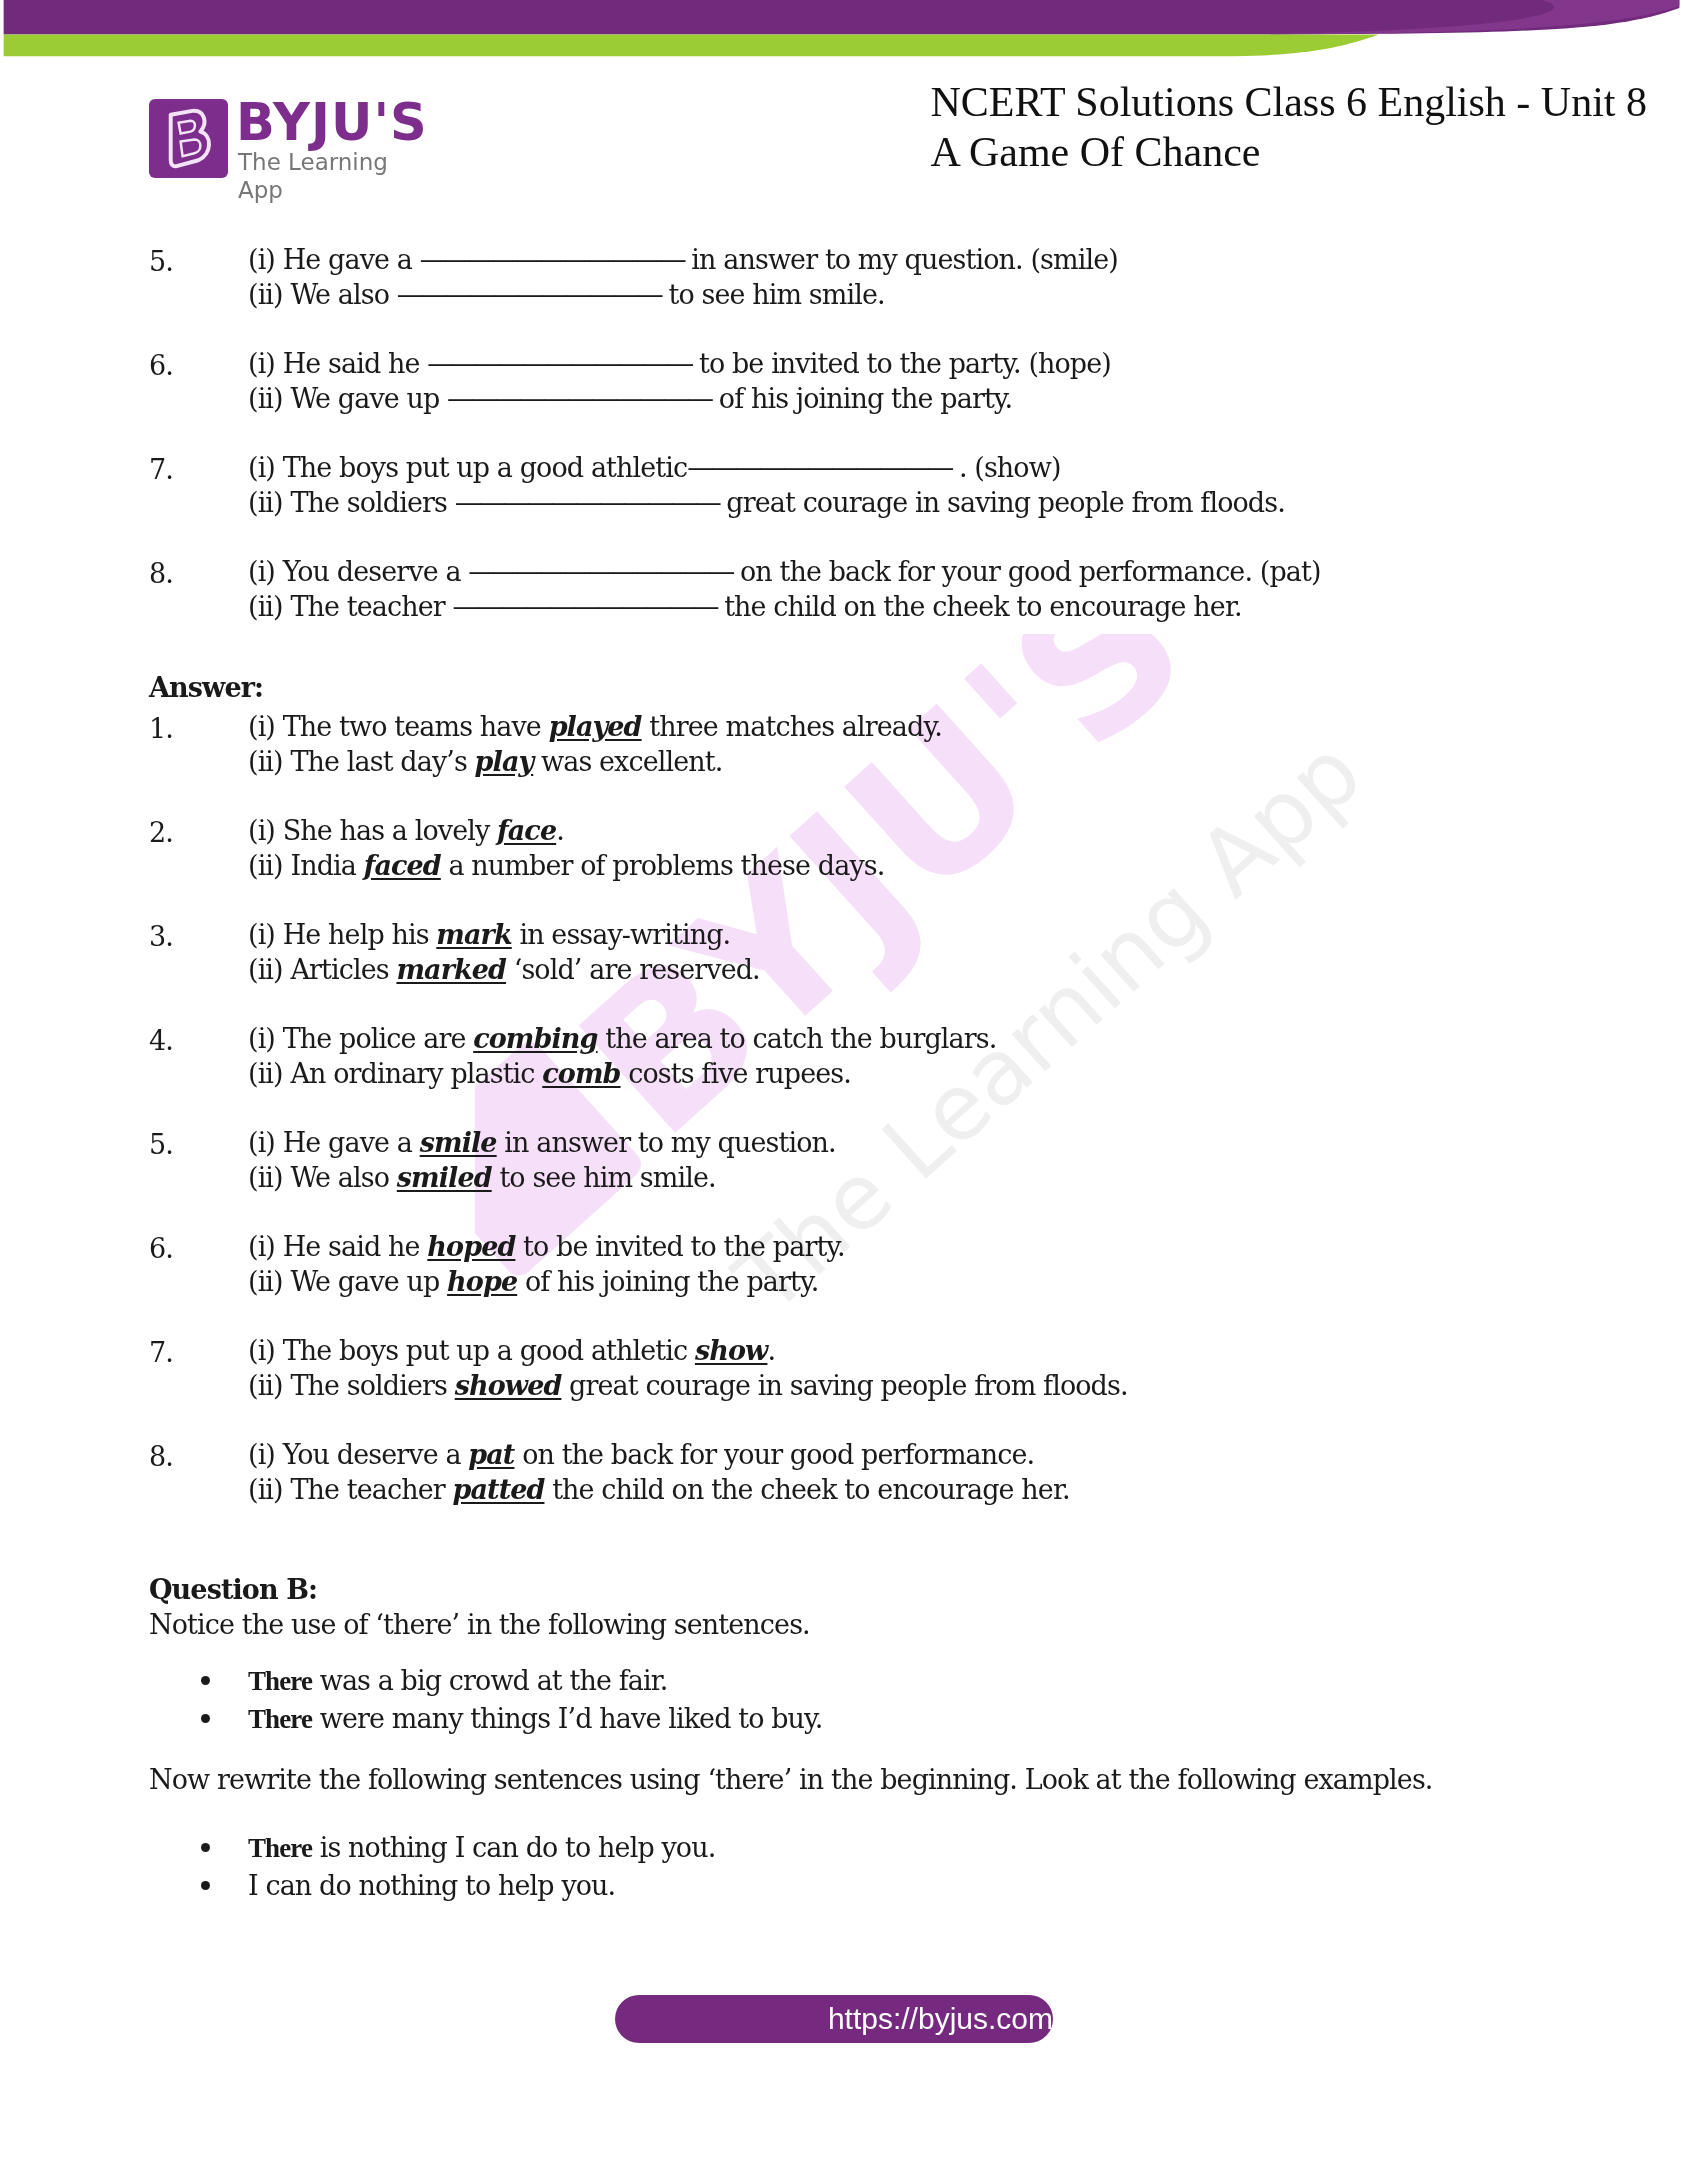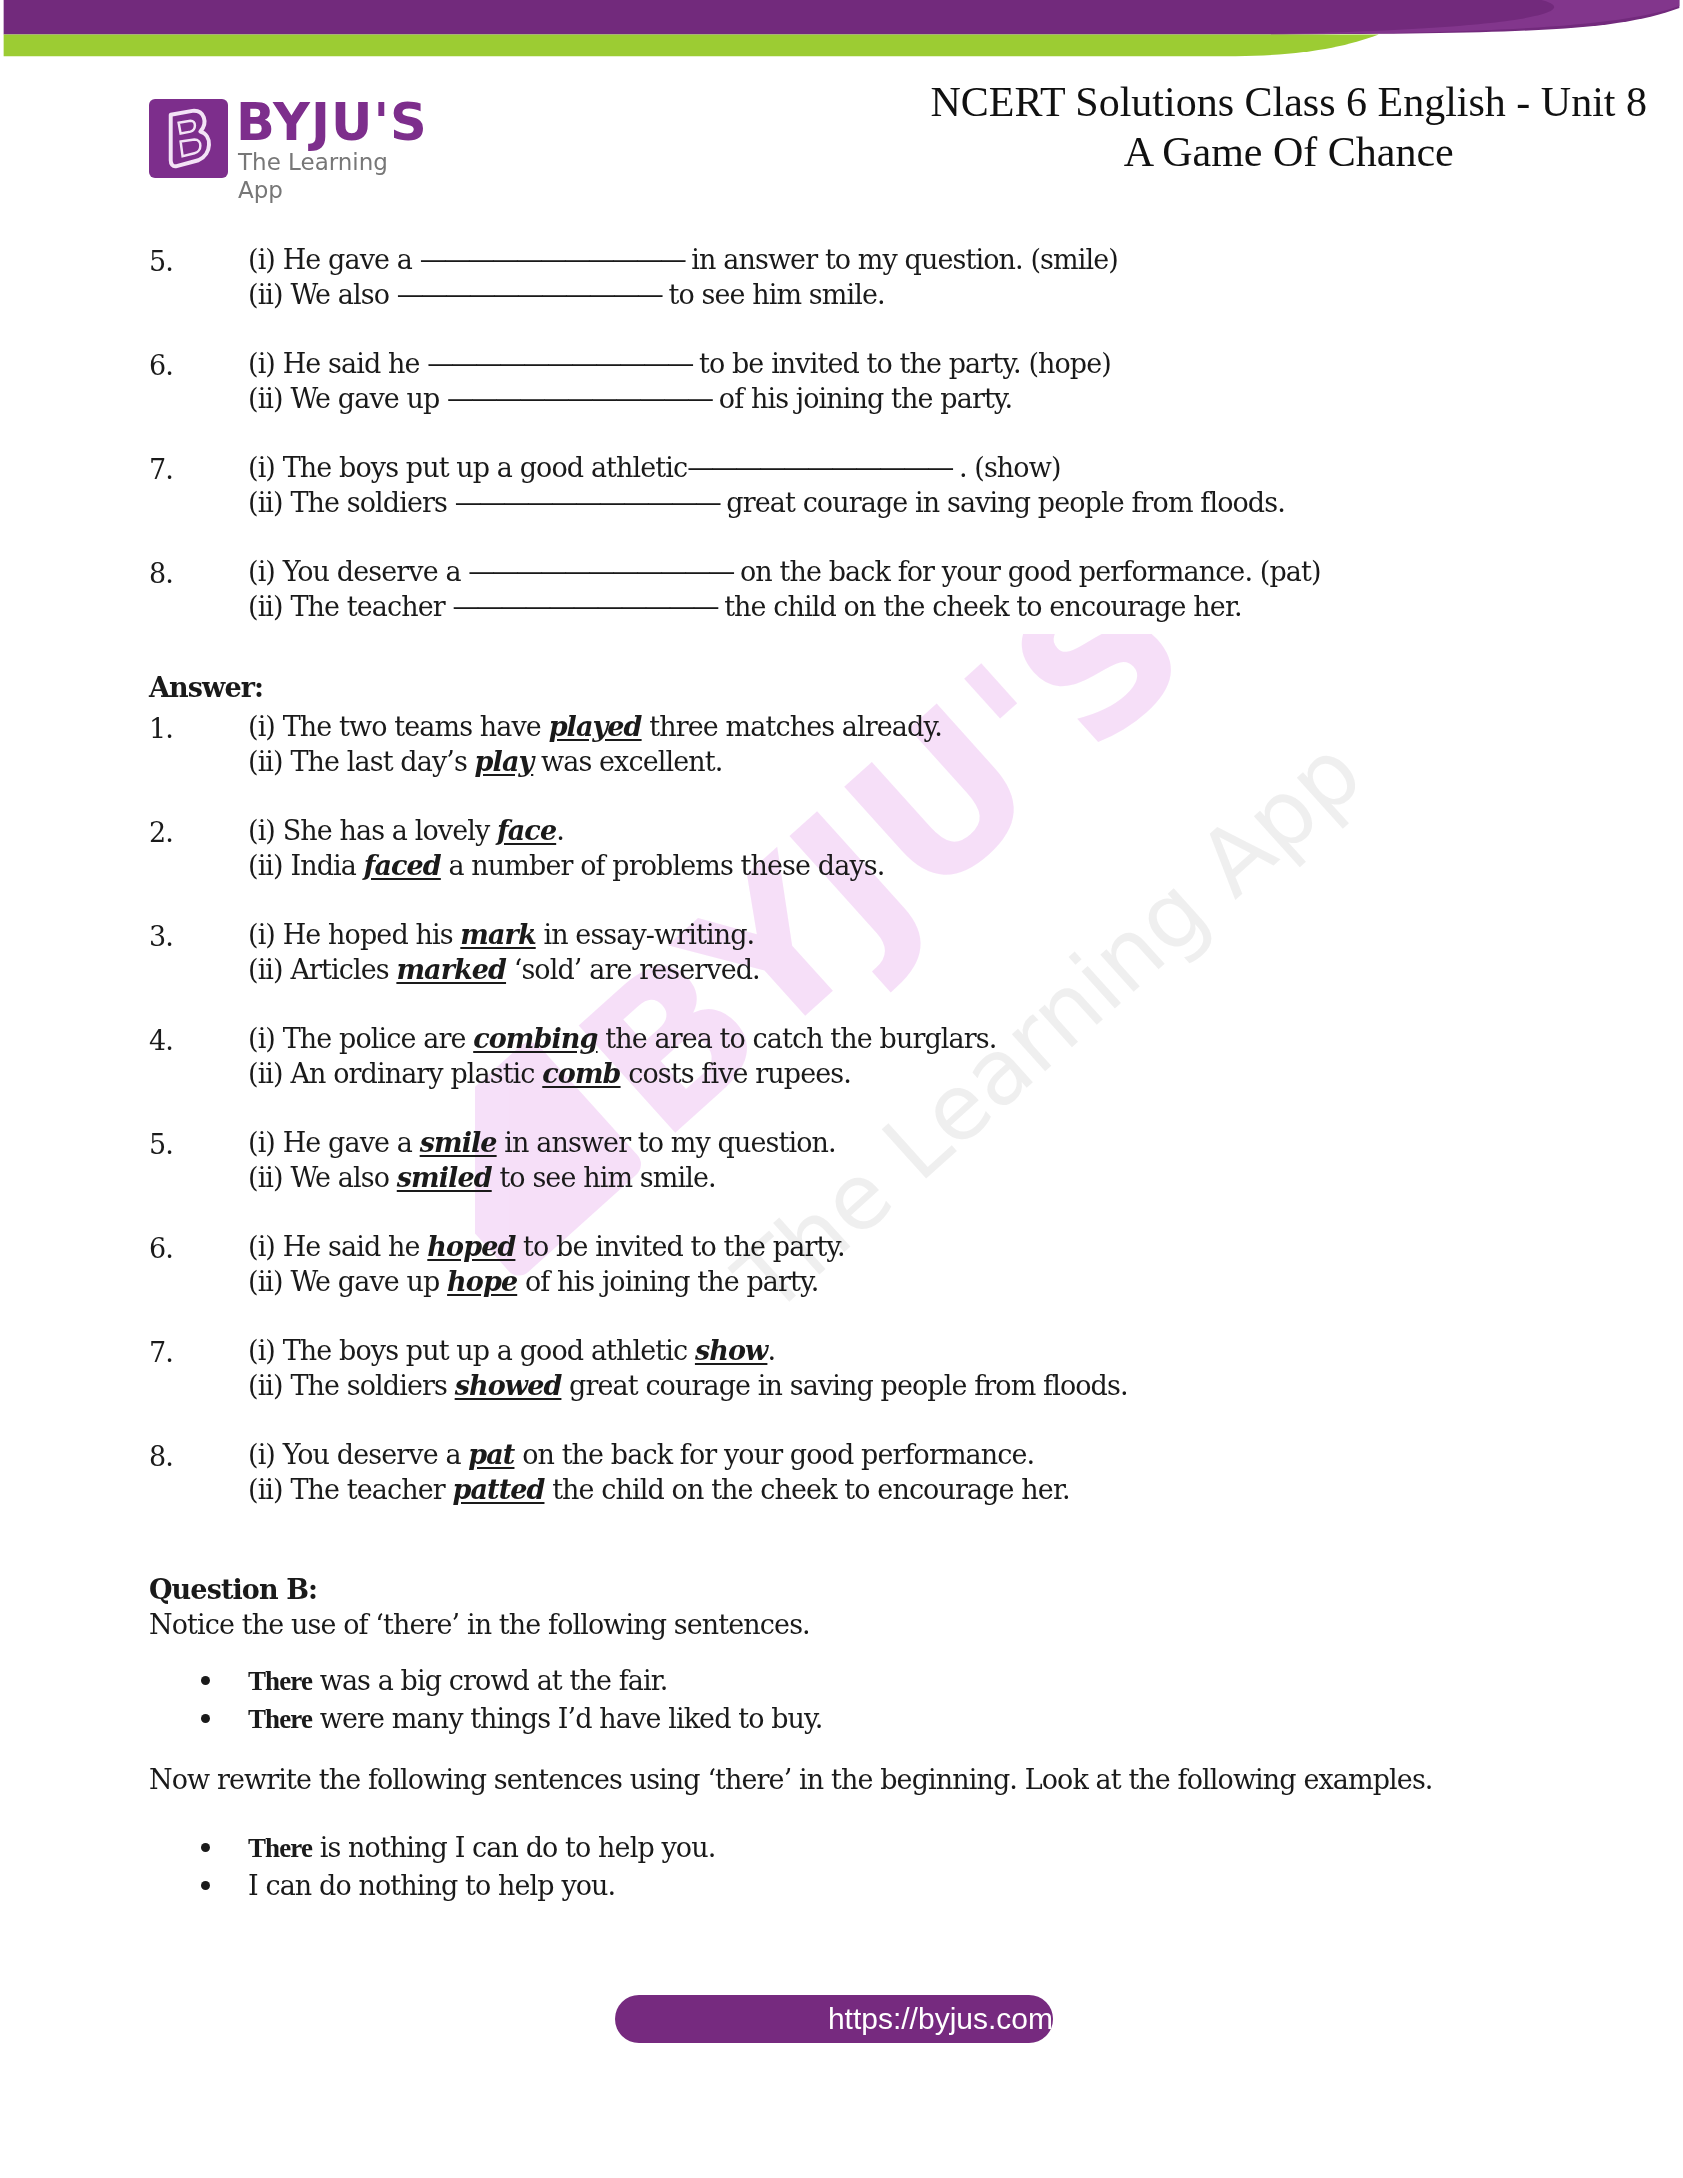--- a/index.html
+++ b/index.html
@@ -19,21 +19,21 @@
     position:absolute; left:87px; top:-4px;
     font-family:"DejaVu Sans","Liberation Sans",sans-serif;
     font-weight:bold; font-size:51px; letter-spacing:1px; color:#7d2e8c; line-height:59px;
   }
   .logo-tag {
     position:absolute; left:89px; top:51px;
     font-family:"DejaVu Sans","Liberation Sans",sans-serif;
     font-size:23px; color:#777; line-height:28px;
   }
   .doc-title {
-    position:absolute; right:36px; top:77px; text-align:center;
+    position:absolute; right:36px; top:77px; text-align:left;
     font-family:"Liberation Serif","DejaVu Serif",serif;
     font-size:42px; line-height:50px; color:#111;
   }
   .watermark { position:absolute; left:475px; top:634px; width:1089px; height:713px; pointer-events:none; }
   .content {
     position:absolute; left:149px; top:242px; width:1406px;
     font-family:"DejaVu Serif","Liberation Serif",serif;
     font-size:27px; line-height:35px; letter-spacing:-0.9px;
   }
   .item { position:relative; padding-left:99px; margin-bottom:34px; }
@@ -127,21 +127,21 @@
       <span class="line"><span>(i) The two teams have </span><b>played</b><span> three matches already.</span></span>
       <span class="line"><span>(ii) The last day’s </span><b>play</b><span> was excellent.</span></span>
     </div>
     <div class="item">
       <span class="num">2.</span>
       <span class="line"><span>(i) She has a lovely </span><b>face</b><span>.</span></span>
       <span class="line"><span>(ii) India </span><b>faced</b><span> a number of problems these days.</span></span>
     </div>
     <div class="item">
       <span class="num">3.</span>
-      <span class="line"><span>(i) He hoped his </span><b>mark</b><span> in essay-writing.</span></span>
+      <span class="line"><span>(i) He help his </span><b>mark</b><span> in essay-writing.</span></span>
       <span class="line"><span>(ii) Articles </span><b>marked</b><span> ‘sold’ are reserved.</span></span>
     </div>
     <div class="item">
       <span class="num">4.</span>
       <span class="line"><span>(i) The police are </span><b>combing</b><span> the area to catch the burglars.</span></span>
       <span class="line"><span>(ii) An ordinary plastic </span><b>comb</b><span> costs five rupees.</span></span>
     </div>
     <div class="item">
       <span class="num">5.</span>
       <span class="line"><span>(i) He gave a </span><b>smile</b><span> in answer to my question.</span></span>

